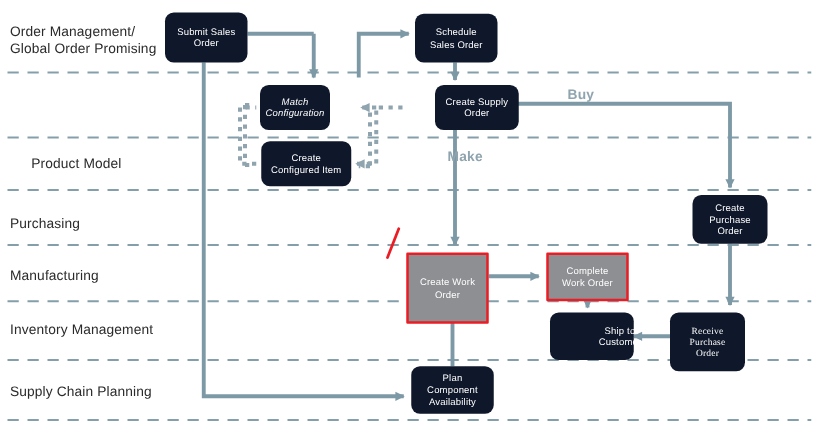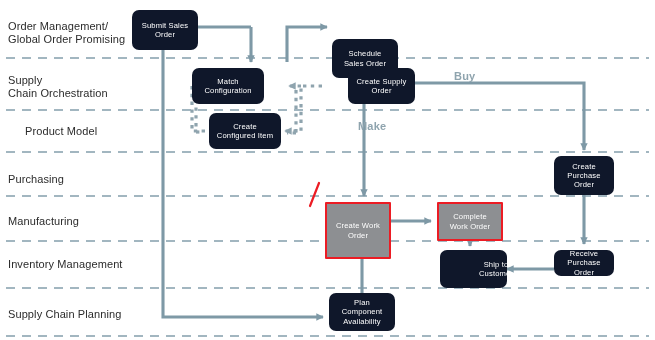--- a/index.html
+++ b/index.html
@@ -131,54 +131,52 @@
       <path d="M296,133 L287,133"></path>
     </g>
 
     <g>
       <path d="M319,183 L310,206" stroke="#ec1c24" stroke-width="2.2" fill="none" stroke-linecap="round"></path>
     </g>
   </svg>
 
   <div class="lane-label" style="top:20px;">Order Management/
 Global Order Promising</div>
-  <div class="lane-label" style="top:74px;">Supply
-Chain Orchestration</div>
   <div class="lane-label" style="top:125px;margin-left:17px;">Product Model</div>
   <div class="lane-label" style="top:173px;">Purchasing</div>
   <div class="lane-label" style="top:215px;">Manufacturing</div>
   <div class="lane-label" style="top:258px;">Inventory  Management</div>
   <div class="lane-label" style="top:308px;">Supply Chain Planning</div>
 
   <div class="node" style="left:132px;top:10px;width:66px;height:40px;">Submit Sales
 Order</div>
 
-  <div class="node" style="left:332px;top:11px;width:66px;height:39px;margin-top:28px;">Schedule
+  <div class="node" style="left:332px;top:11px;width:66px;height:39px;">Schedule
 Sales Order</div>
 
-  <div class="node" style="left:192px;top:68px;width:72px;height:36px;">Match
+  <div class="node" style="left:208px;top:68px;width:56px;height:36px;font-style:italic;">Match
 Configuration</div>
 
   <div class="node" style="left:348px;top:68px;width:67px;height:36px;">Create Supply
 Order</div>
 
   <div class="node" style="left:209px;top:113px;width:72px;height:36px;">Create
 Configured Item</div>
 
   <div class="node" style="left:554px;top:156px;width:60px;height:39px;">Create
 Purchase
 Order</div>
 
   <div class="node highlight" style="left:325px;top:202px;width:66px;height:57px;">Create  Work
 Order</div>
 
   <div class="node highlight" style="left:437px;top:202px;width:66px;height:39px;">Complete
 Work Order</div>
 
-  <div class="node" style="left:554px;top:250px;width:60px;height:26px;">Receive
+  <div class="node" style="left:536px;top:250px;width:60px;height:47px;font-family:Liberation Serif, serif;">Receive
 Purchase
 Order</div>
 
   <div class="node" style="left:440px;top:250px;width:67px;height:38px;padding-left:47px;">Ship to
 Customer</div>
 
   <div class="node" style="left:329px;top:293px;width:66px;height:38px;">Plan
 Component
 Availability</div>
 

